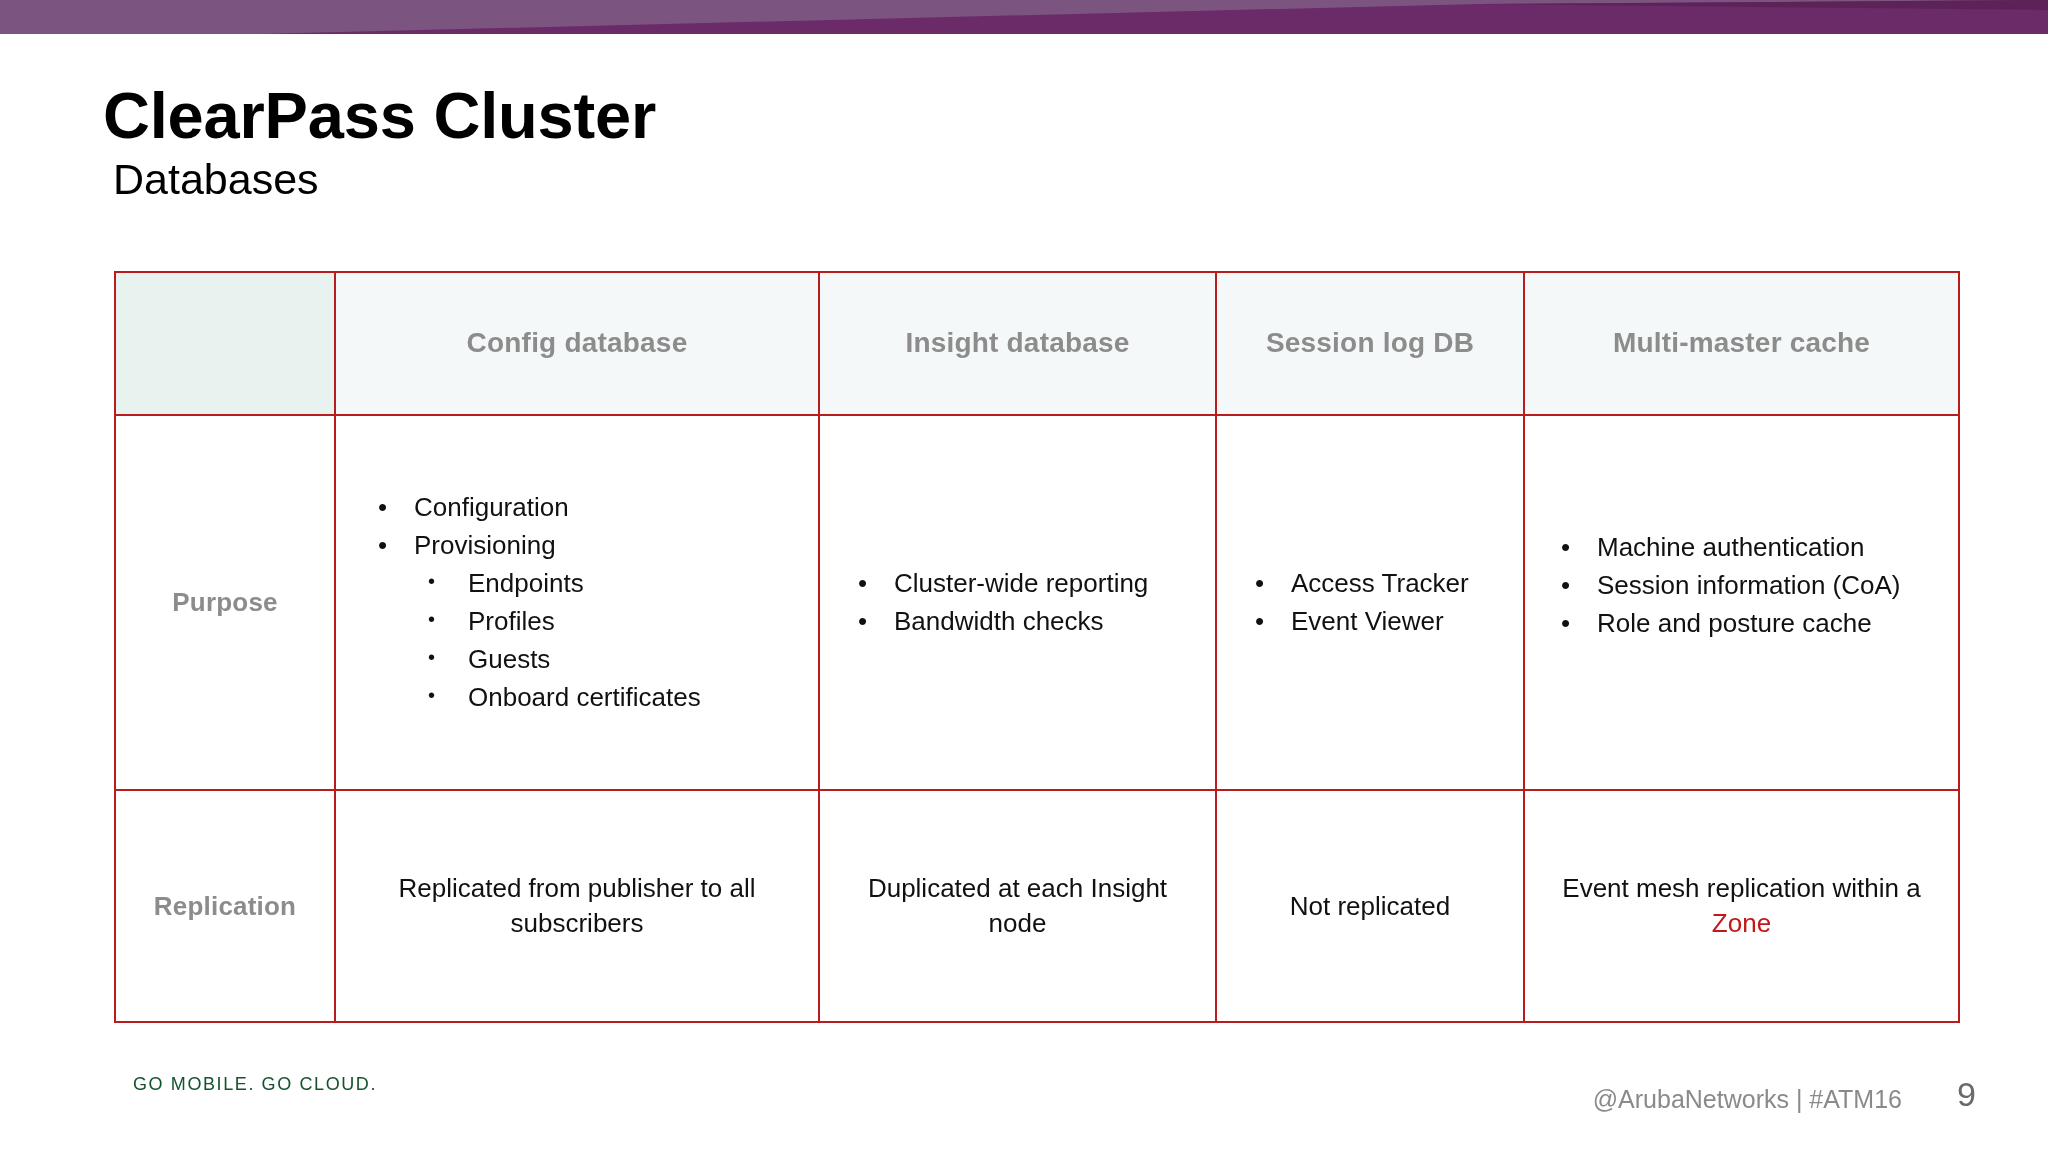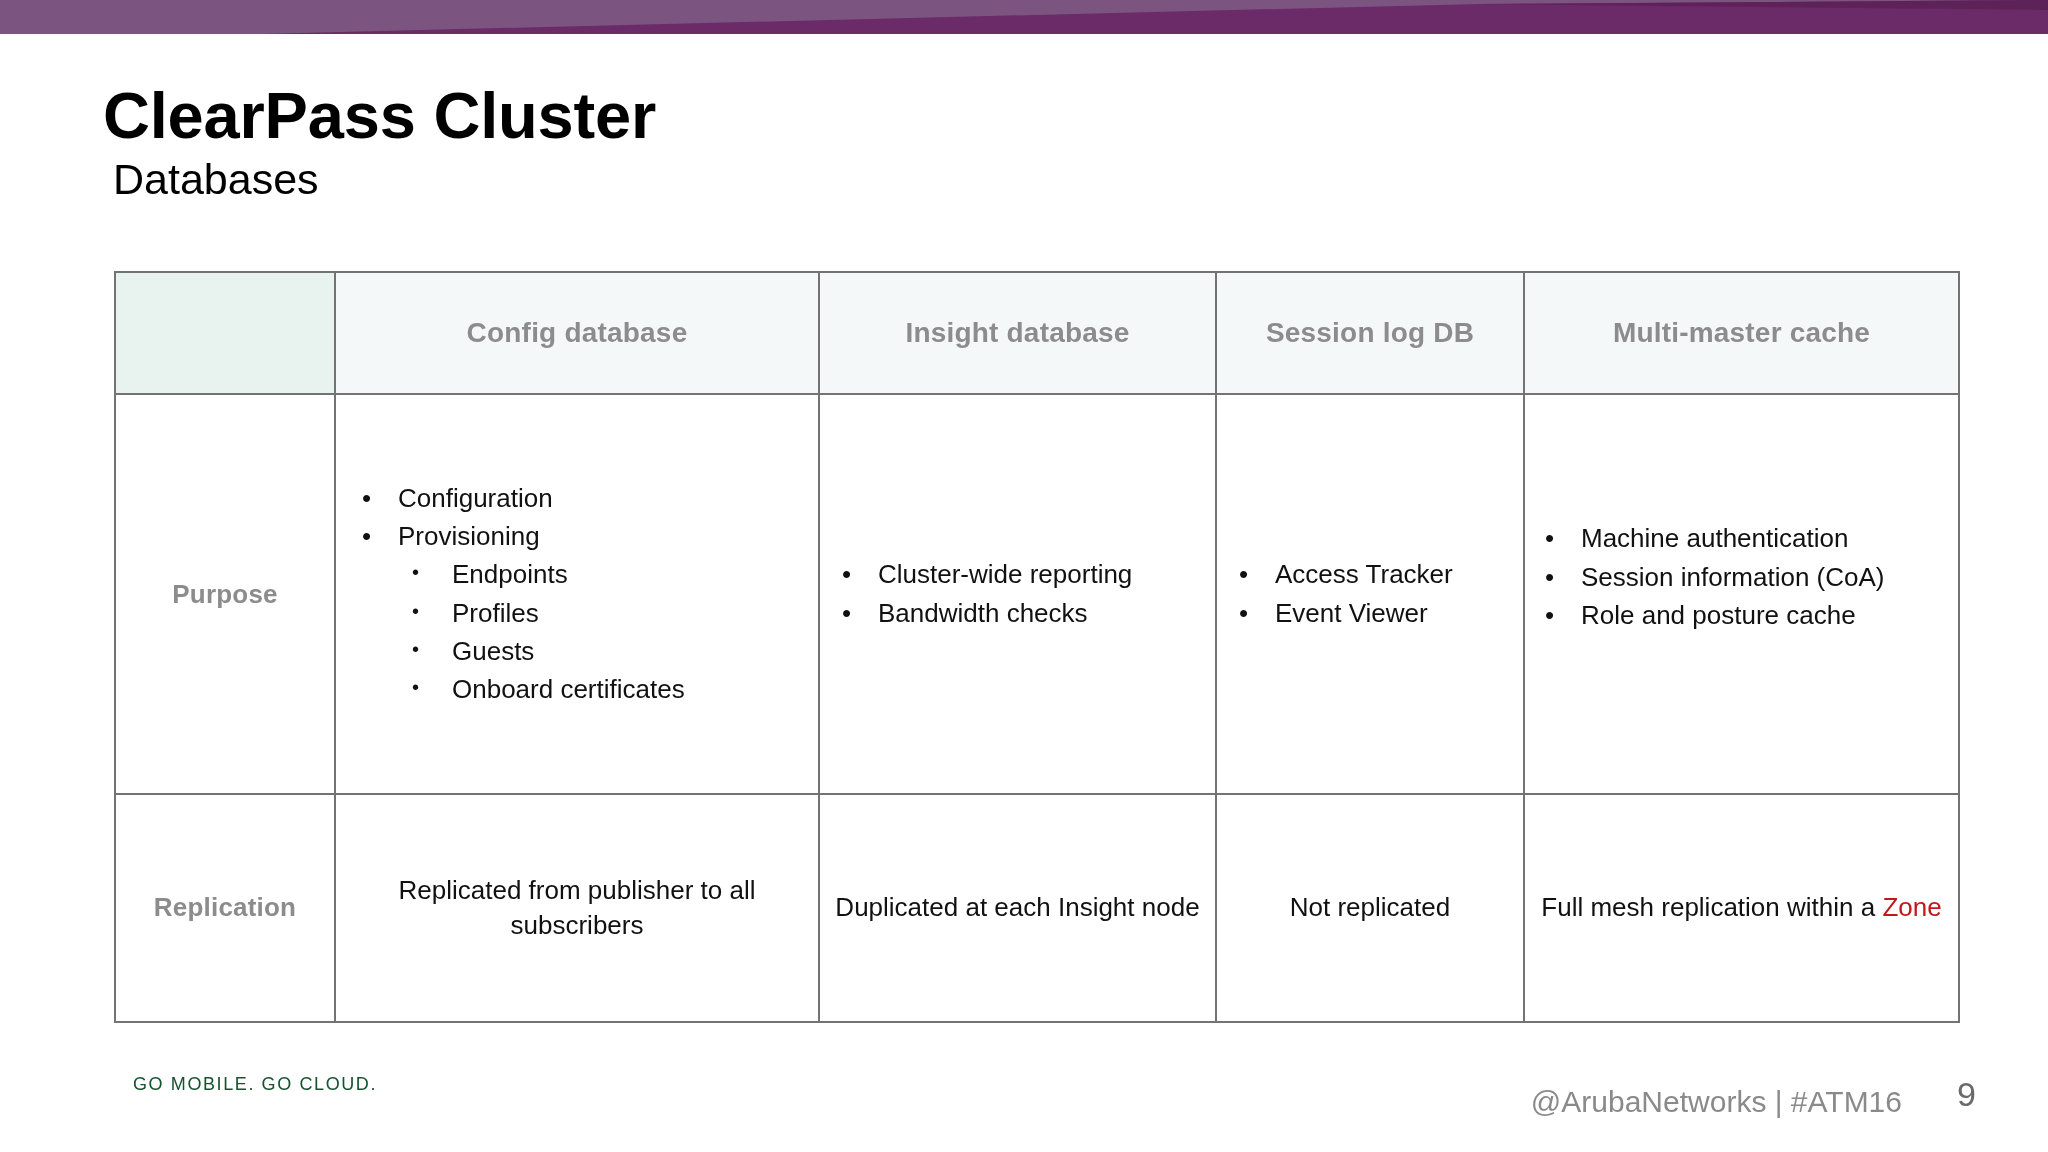--- a/index.html
+++ b/index.html
@@ -55,22 +55,22 @@
     width: 1844px;
     height: 752px;
   }
   table.db-table {
     border-collapse: collapse;
     width: 1844px;
     height: 752px;
     table-layout: fixed;
   }
   table.db-table td {
-    border: 2px solid #737373;
-    padding: 0;
+    border: 2px solid #b91c1c;
+    padding: 16px;
     vertical-align: middle;
     background: #ffffff;
   }
 
   
   col.c-label { width: 220px; }
   col.c-config { width: 484px; }
   col.c-insight { width: 397px; }
   col.c-session { width: 308px; }
   col.c-mm { width: 435px; }
@@ -205,21 +205,21 @@
     color: #14532d;
     letter-spacing: 1.6px;
     white-space: nowrap;
     padding-left: 36px;
   }
 
   .footer-handle {
     position: absolute;
     right: 146px;
     top: 1085px;
-    font-size: 30px;
+    font-size: 25px;
     color: #8a8a8a;
     white-space: nowrap;
   }
   .page-num {
     position: absolute;
     right: 72px;
     top: 1075px;
     font-size: 34px;
     color: #6a6a6a;
     white-space: nowrap;
@@ -364,21 +364,21 @@
           <div class="cell-center">Replicated from publisher to all subscribers</div>
         </td>
         <td>
           <div class="cell-center">Duplicated at each Insight node</div>
         </td>
         <td>
           <div class="cell-center">Not replicated</div>
         </td>
         <td>
           <div class="cell-center">
-            <span>Full mesh replication within a </span><span class="accent">Zone</span>
+            <span>Event mesh replication within a </span><span class="accent">Zone</span>
           </div>
         </td>
       </tr>
 
 
 
     </tbody>
   </table>
 </div>
 

